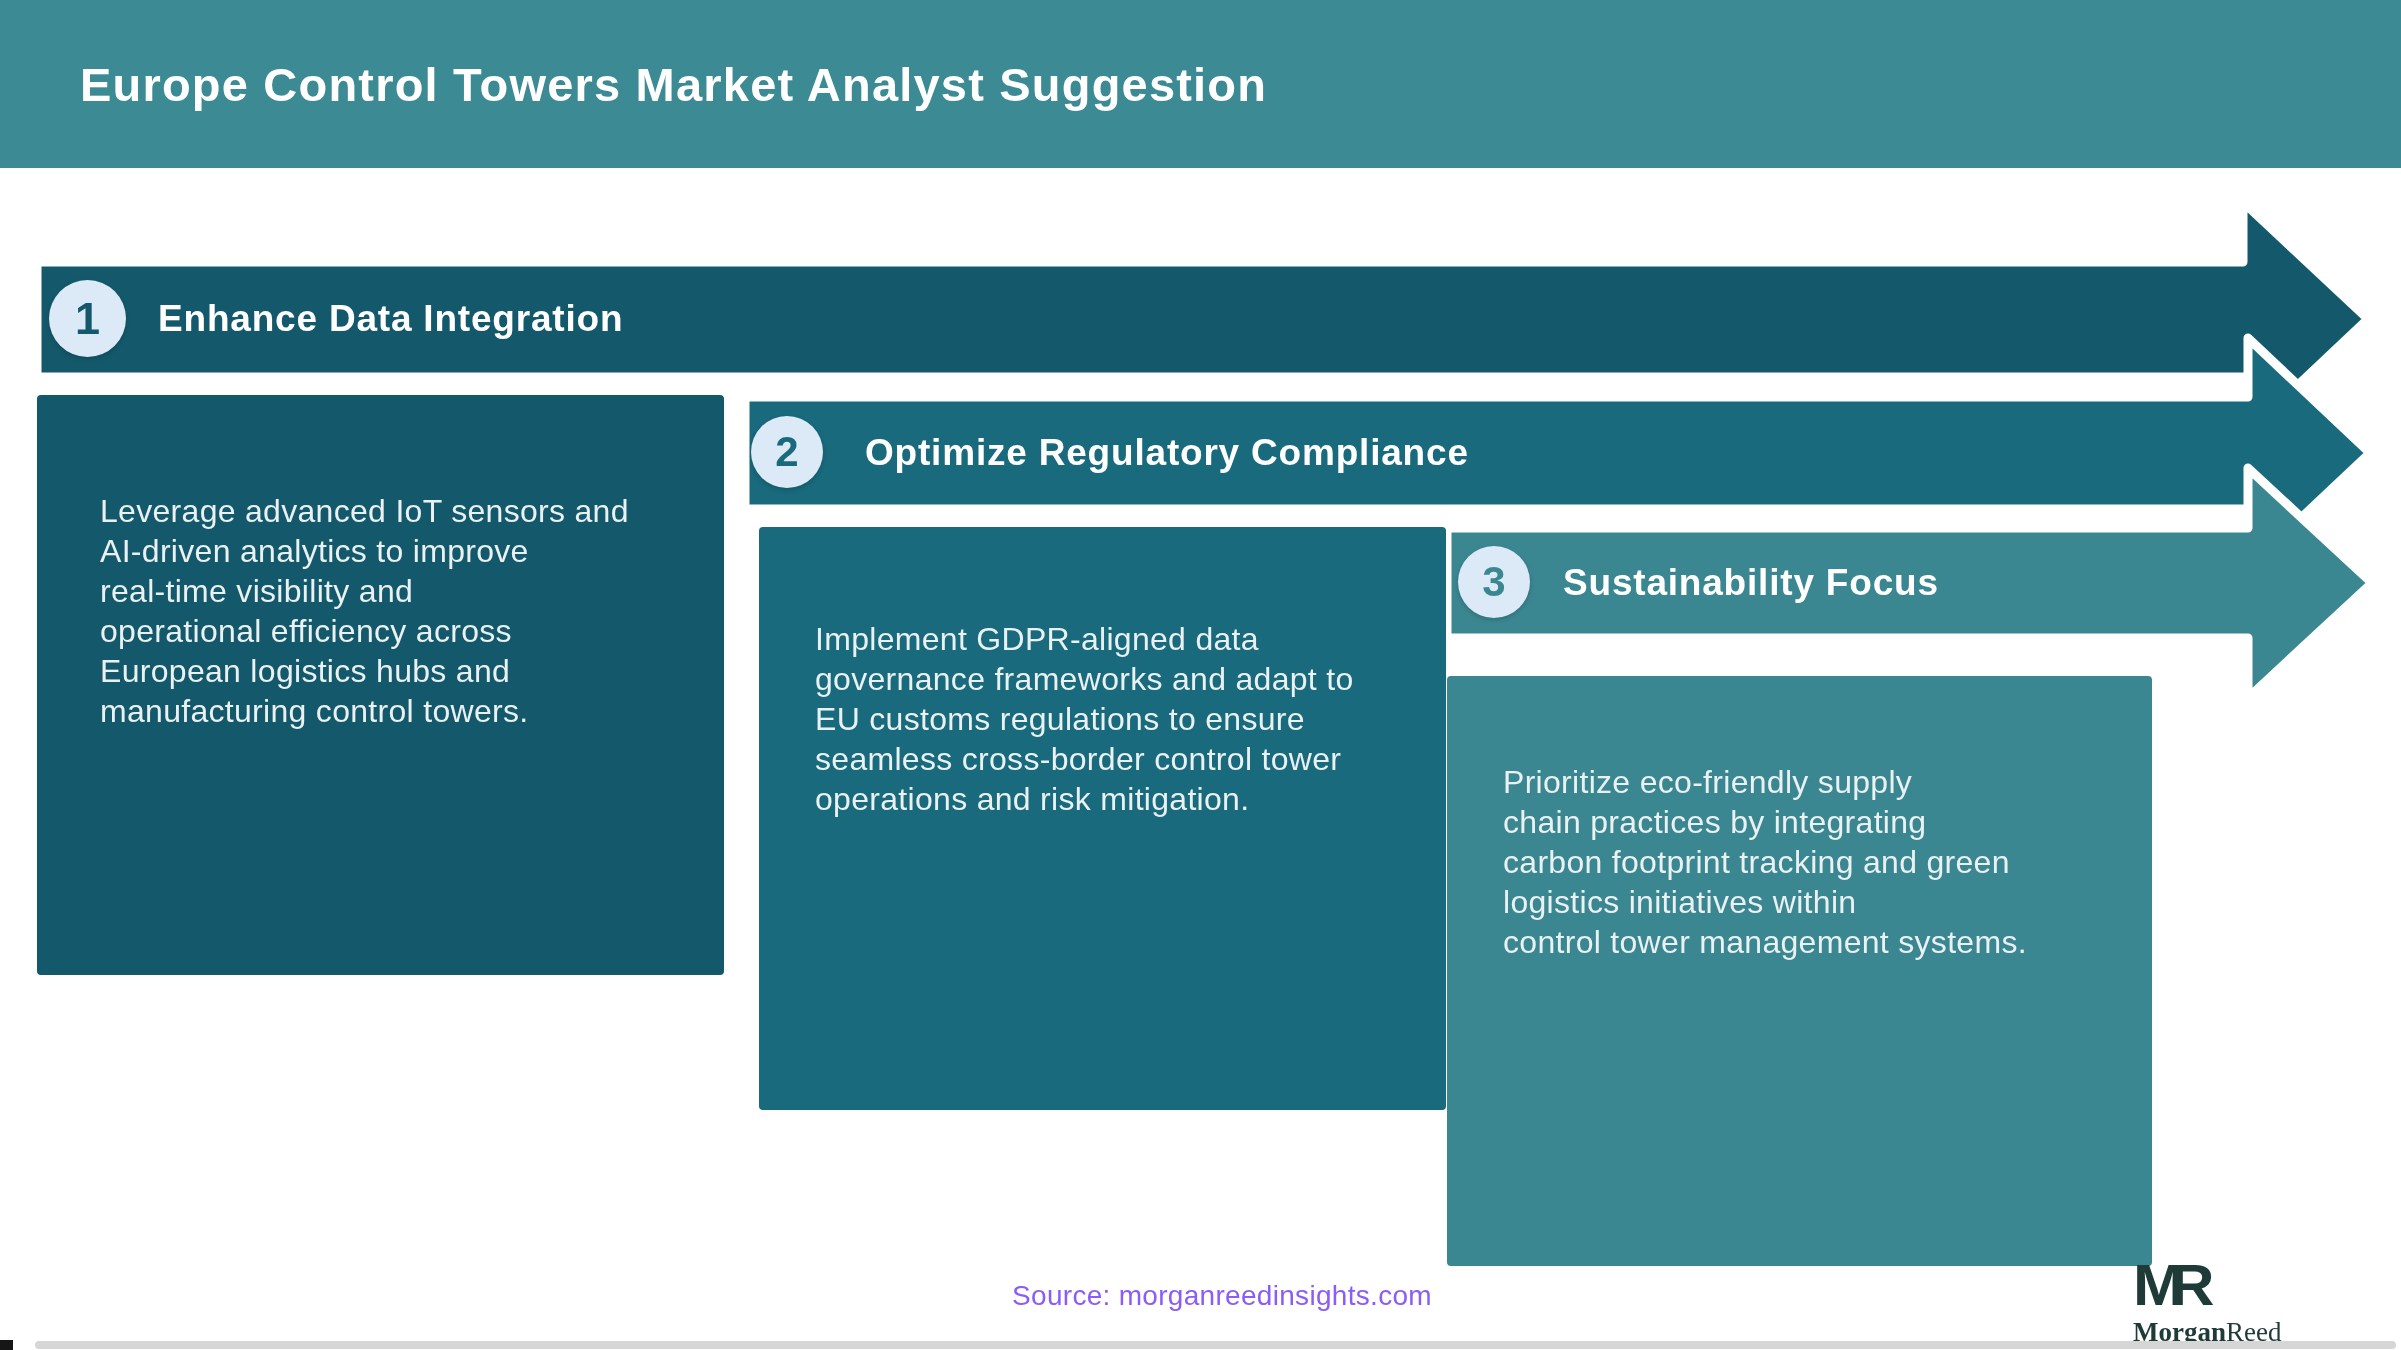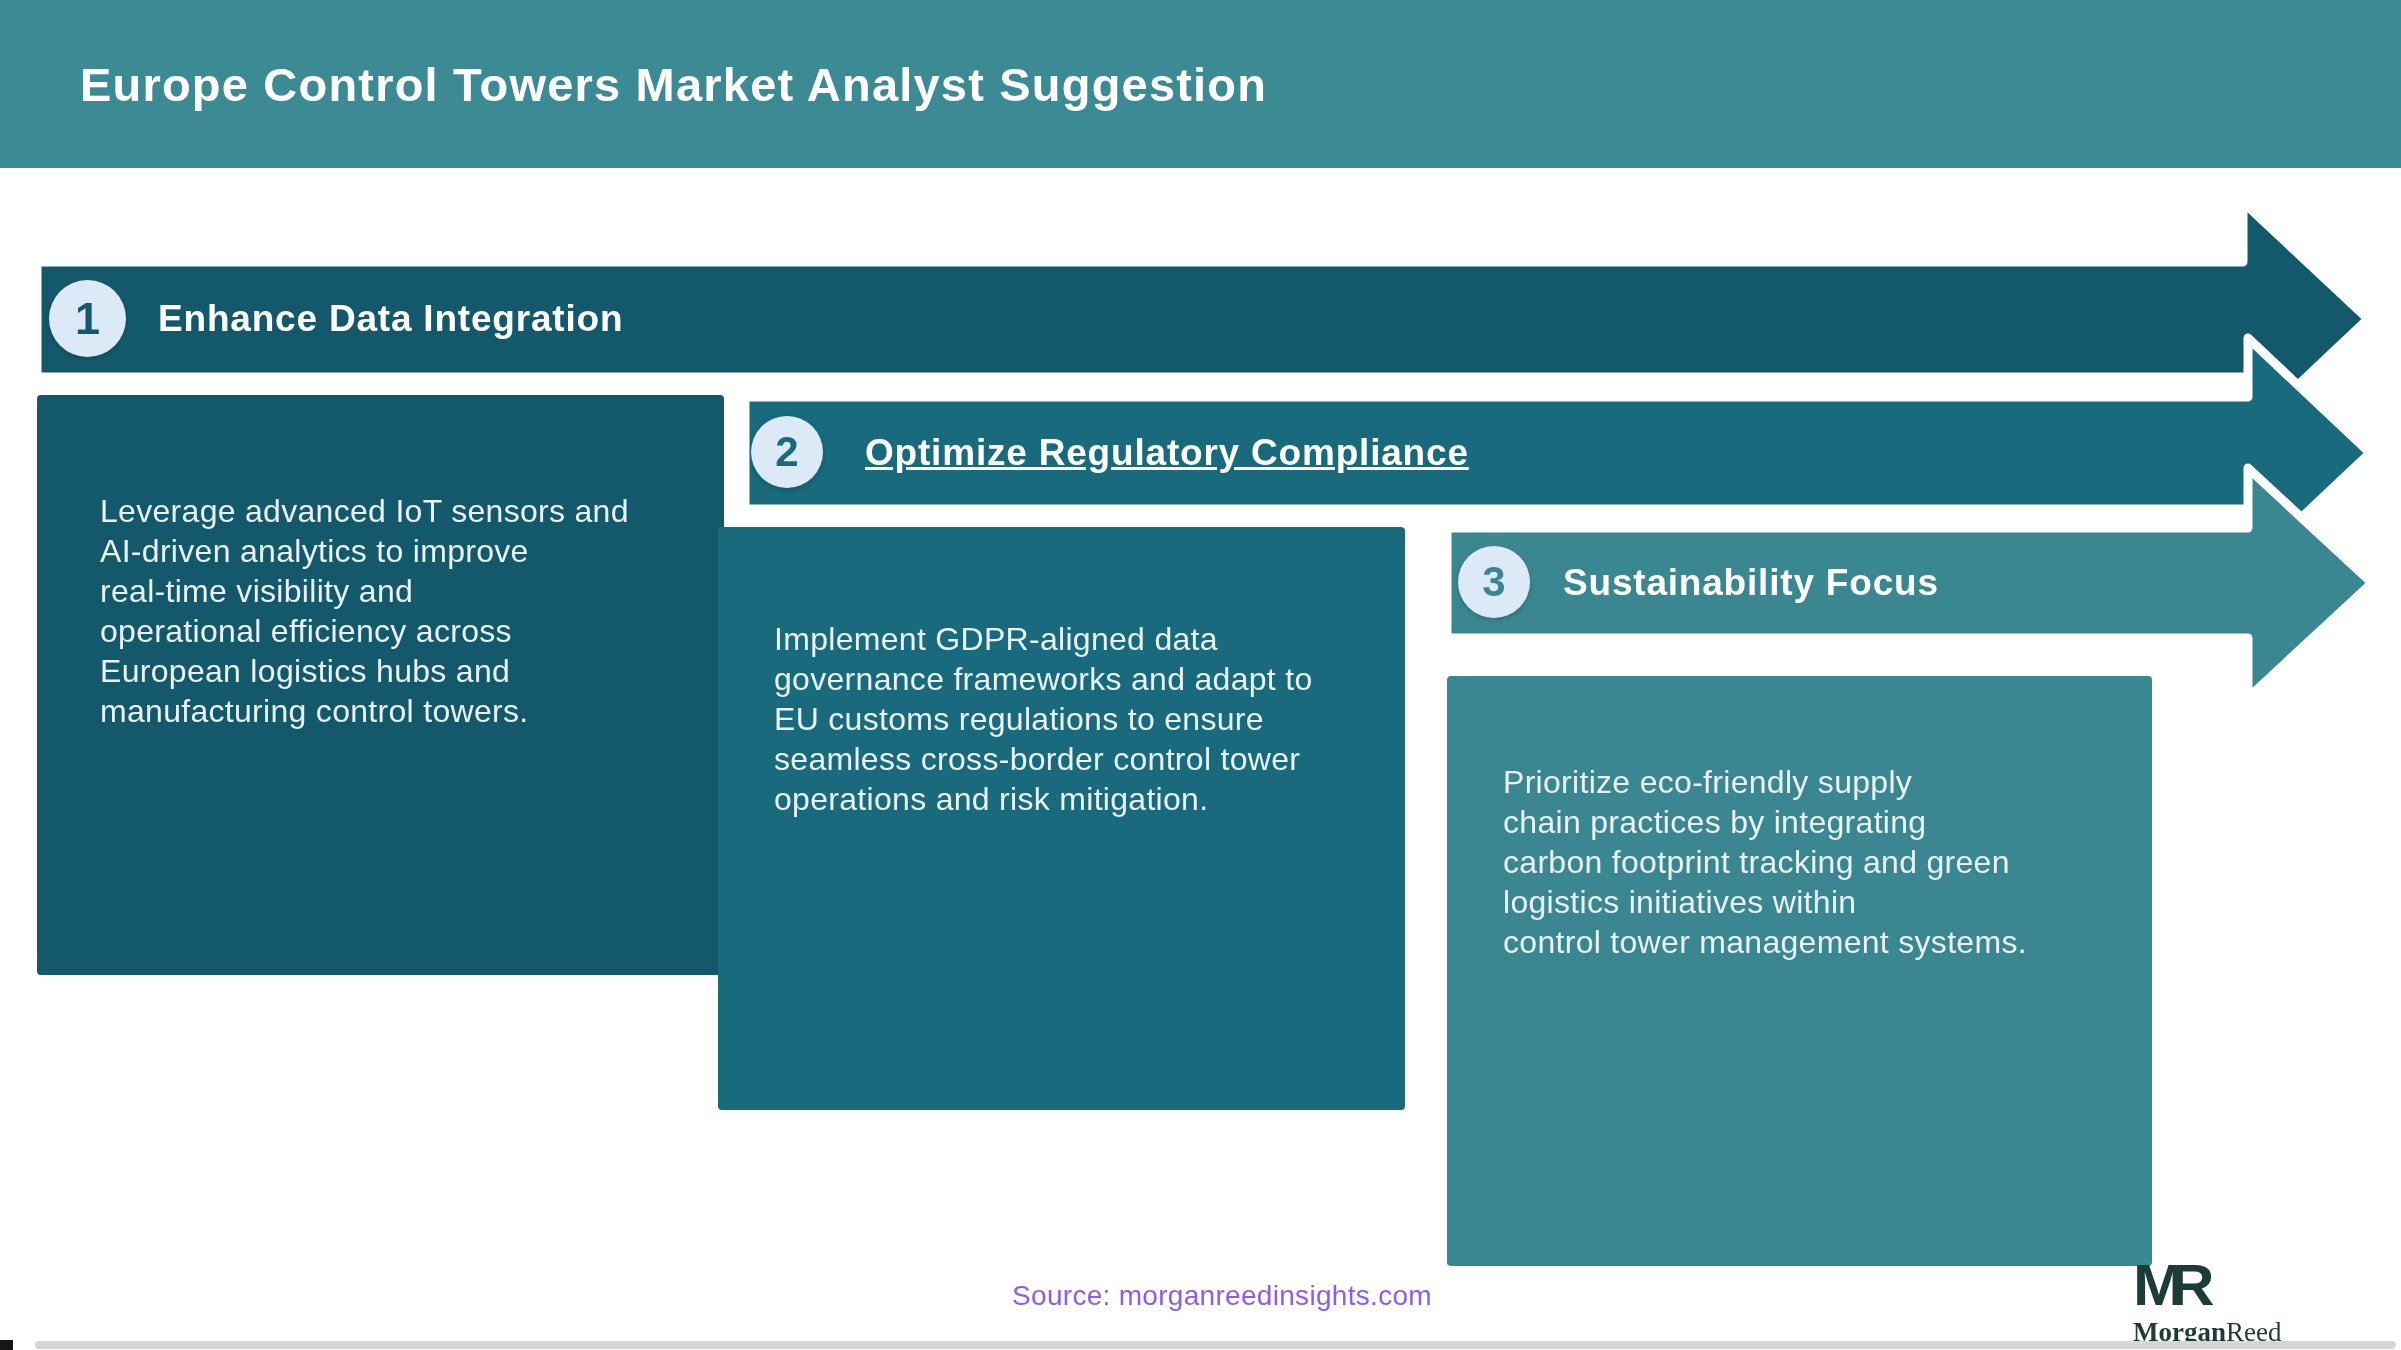--- a/index.html
+++ b/index.html
@@ -26,30 +26,30 @@
     box-shadow:0 2px 5px rgba(0,0,0,0.18);
   }
   .badge-1{left:49px;top:280px;width:77px;height:77px;font-size:45px;}
   .badge-2{left:751px;top:416px;width:72px;height:72px;font-size:42px;}
   .badge-3{left:1458px;top:546px;width:72px;height:72px;font-size:42px;}
   .bar-label{
     position:absolute;color:#ffffff;font-weight:bold;
     font-size:37px;letter-spacing:0.8px;white-space:nowrap;margin-left:8px;
   }
   .label-1{left:150px;top:298px;}
-  .label-2{left:857px;top:432px;text-decoration:underline;}
+  .label-2{left:857px;top:432px;}
   .label-3{left:1555px;top:562px;}
   
   .box{
     position:absolute;box-sizing:border-box;border-radius:4px;
     color:#e9f1f2;font-size:32px;line-height:40px;letter-spacing:0.3px;
     white-space:pre-line;
   }
   .box-1{left:37px;top:395px;width:687px;height:580px;padding:56px 34px 0 63px;}
-  .box-2{left:718px;top:527px;width:687px;height:583px;padding:52px 26px 10px 56px;}
+  .box-2{left:759px;top:527px;width:687px;height:583px;padding:52px 26px 10px 56px;}
   .box-3{left:1447px;top:655px;width:705px;height:590px;padding:46px 38px 0 56px;margin-top:21px;}
   
   .source-text{
     position:absolute;left:1222px;top:1280px;transform:translateX(-50%);
     font-size:28px;color:#8b5cf6;letter-spacing:0.3px;white-space:nowrap;
   }
   .brand-logo{
     position:absolute;left:2133px;top:1260px;
     display:flex;align-items:flex-start;flex-direction:column;
   }

